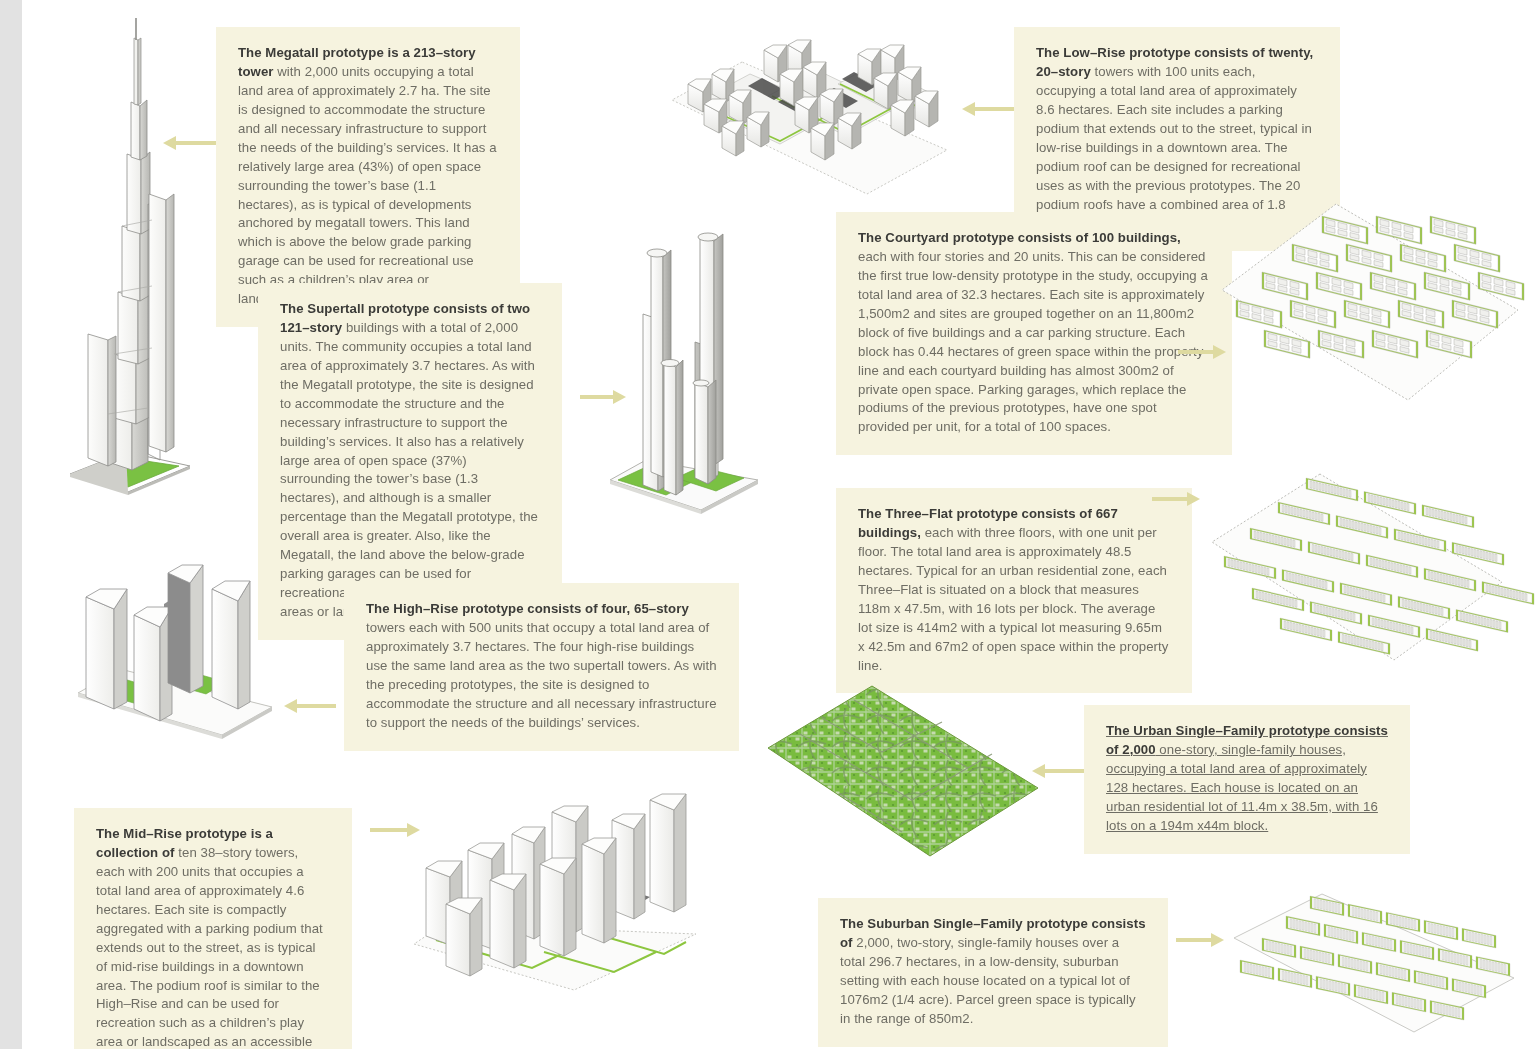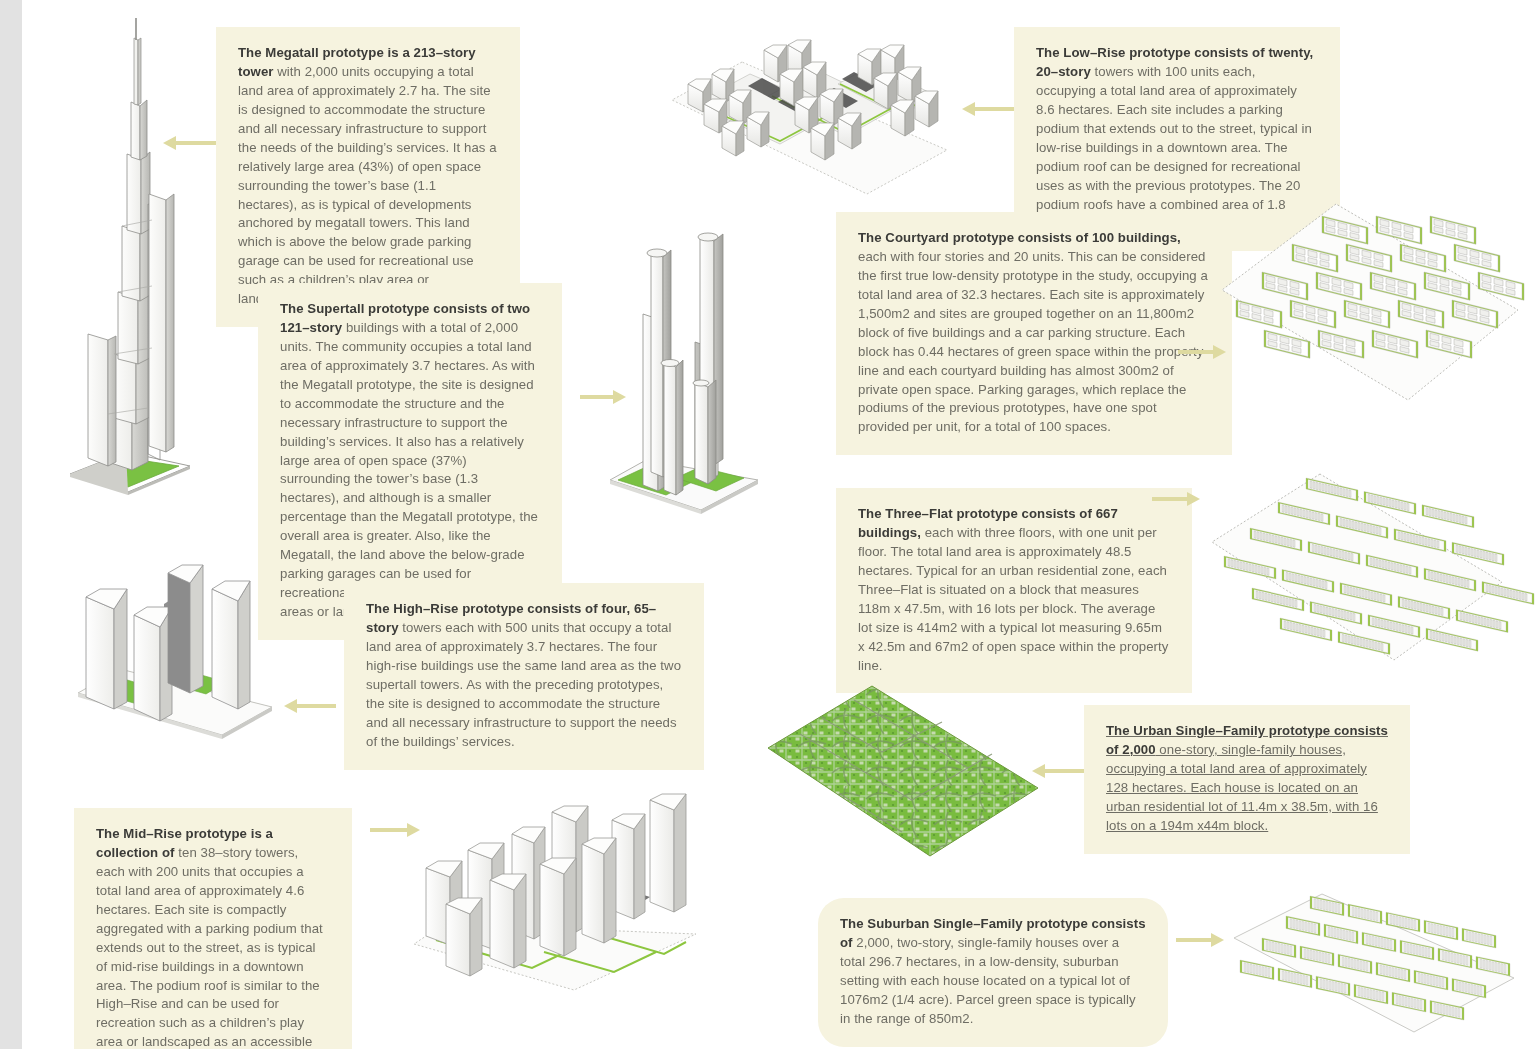--- a/index.html
+++ b/index.html
@@ -1126,21 +1126,21 @@
         <polygon points="140,32 153,24 178,24 166,44" fill="#fdfdfc"></polygon>
       </g>
     </svg>
   </div>
 
   <div class="arrow left" style="left:284px;top:701px;width:52px;">
     <div class="head"></div>
       <div class="shaft"></div>
   </div>
 
-  <div class="callout" style="left:344px;top:583px;width:360px;">
+  <div class="callout" style="left:344px;top:583px;width:395px;">
     <p><b>The High–Rise prototype consists of four, 65–story</b><span> towers each with 500 units that occupy a total land area of approximately 3.7 hectares. The four high-rise buildings use the same land area as the two supertall towers. As with the preceding prototypes, the site is designed to accommodate the structure and all necessary infrastructure to support the needs of the buildings’ services.</span></p>
   </div>
 
   <div class="illus" style="left:762px;top:682px;width:288px;height:178px;">
     <svg width="288" height="178" viewBox="0 0 288 178">
       <defs>
         <pattern id="suburbPat" width="16" height="12" patternUnits="userSpaceOnUse">
           <rect width="16" height="12" fill="#7fc242"></rect>
           <path d="M0 6 H16 M8 0 V12" stroke="#b9d9a0" stroke-width="1.3" fill="none"></path>
           <circle cx="3" cy="3" r="1.1" fill="#5f9e33"></circle>
@@ -1246,21 +1246,21 @@
           <polygon points="160,92 160,174 172,167 172,76" fill="#cacac6"></polygon>
           <polygon points="136,82 148,76 172,76 160,92" fill="#fdfdfc"></polygon>
 
         <polygon points="178,62 178,152 200,161 200,72" fill="url(#mrF)"></polygon>
           <polygon points="200,72 200,161 212,154 212,56" fill="#cacac6"></polygon>
           <polygon points="178,62 190,56 212,56 200,72" fill="#fdfdfc"></polygon>
       </g>
     </svg>
   </div>
 
-  <div class="callout" style="left:818px;top:898px;width:350px;border-radius:26px;">
+  <div class="callout" style="left:818px;top:898px;width:350px;">
     <p><b>The Suburban Single–Family prototype consists of</b><span> 2,000, two-story, single-family houses over a total 296.7 hectares, in a low-density, suburban setting with each house located on a typical lot of 1076m2 (1/4 acre). Parcel green space is typically in the range of 850m2.</span></p>
   </div>
 
   <div class="arrow right" style="left:1176px;top:935px;width:48px;">
     <div class="shaft"></div>
       <div class="head"></div>
   </div>
 
   <div class="illus" style="left:1218px;top:892px;width:308px;height:150px;">
     <svg width="308" height="150" viewBox="0 0 308 150">

